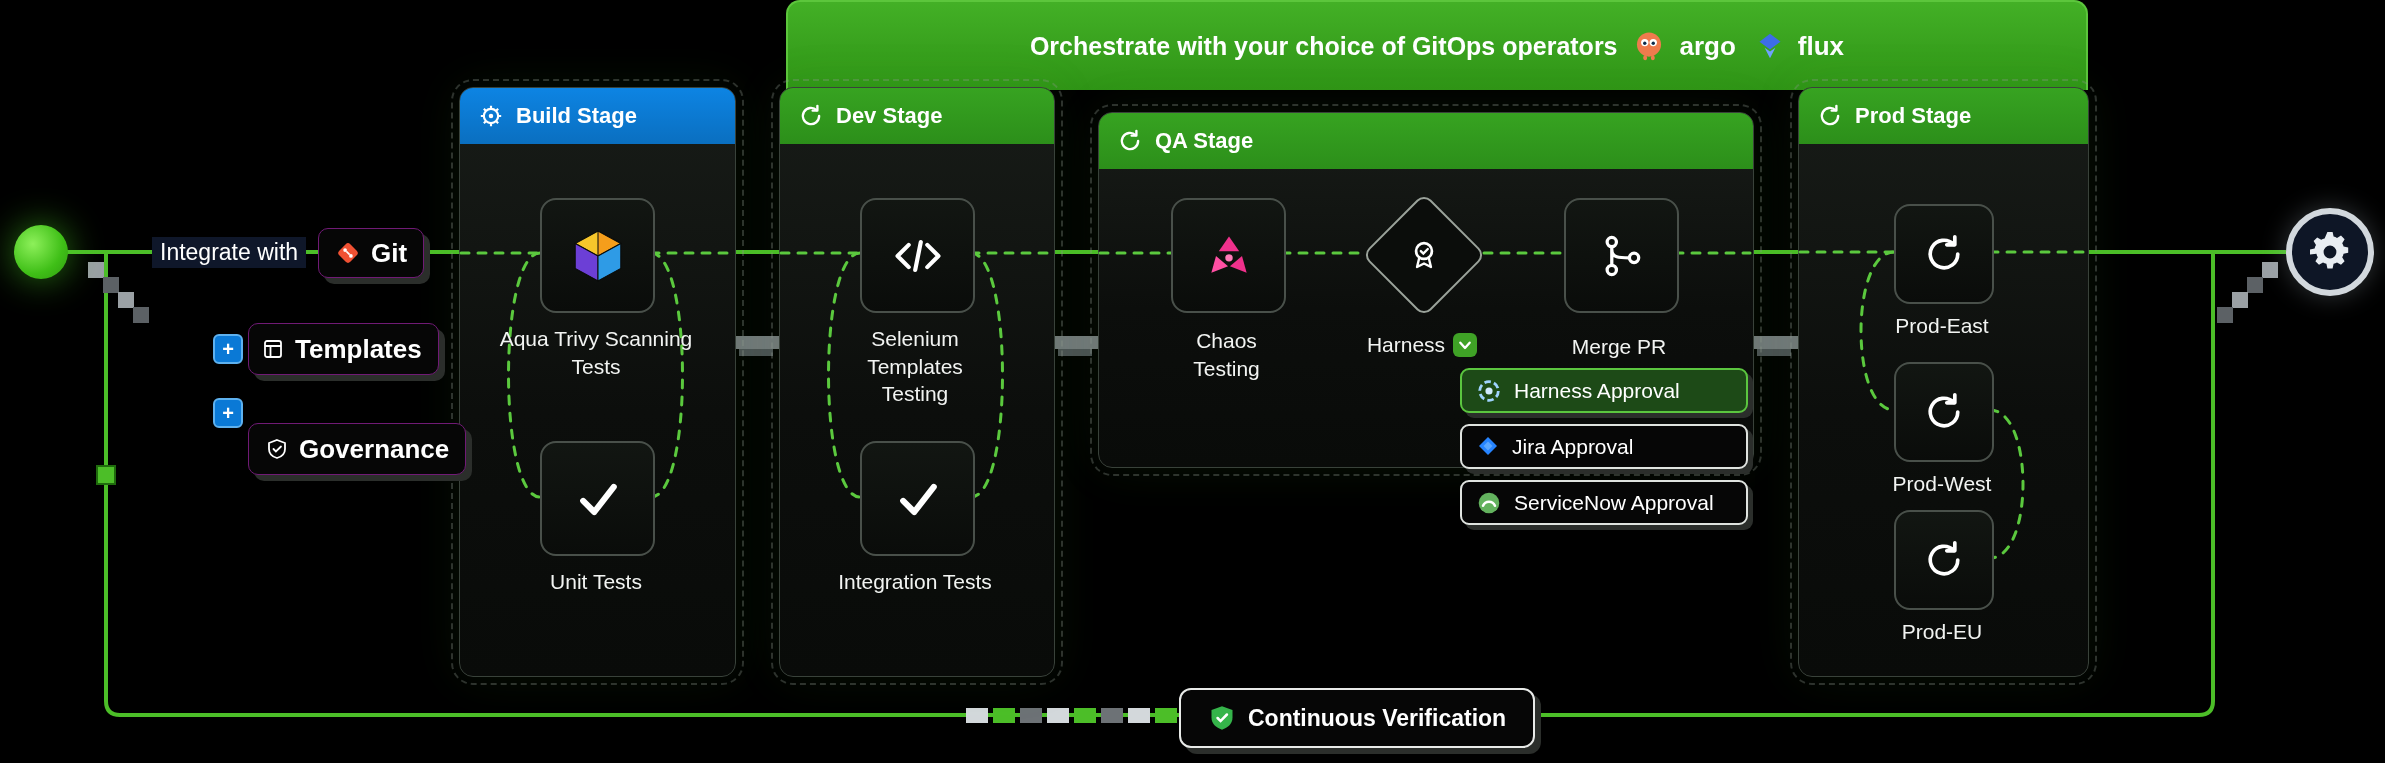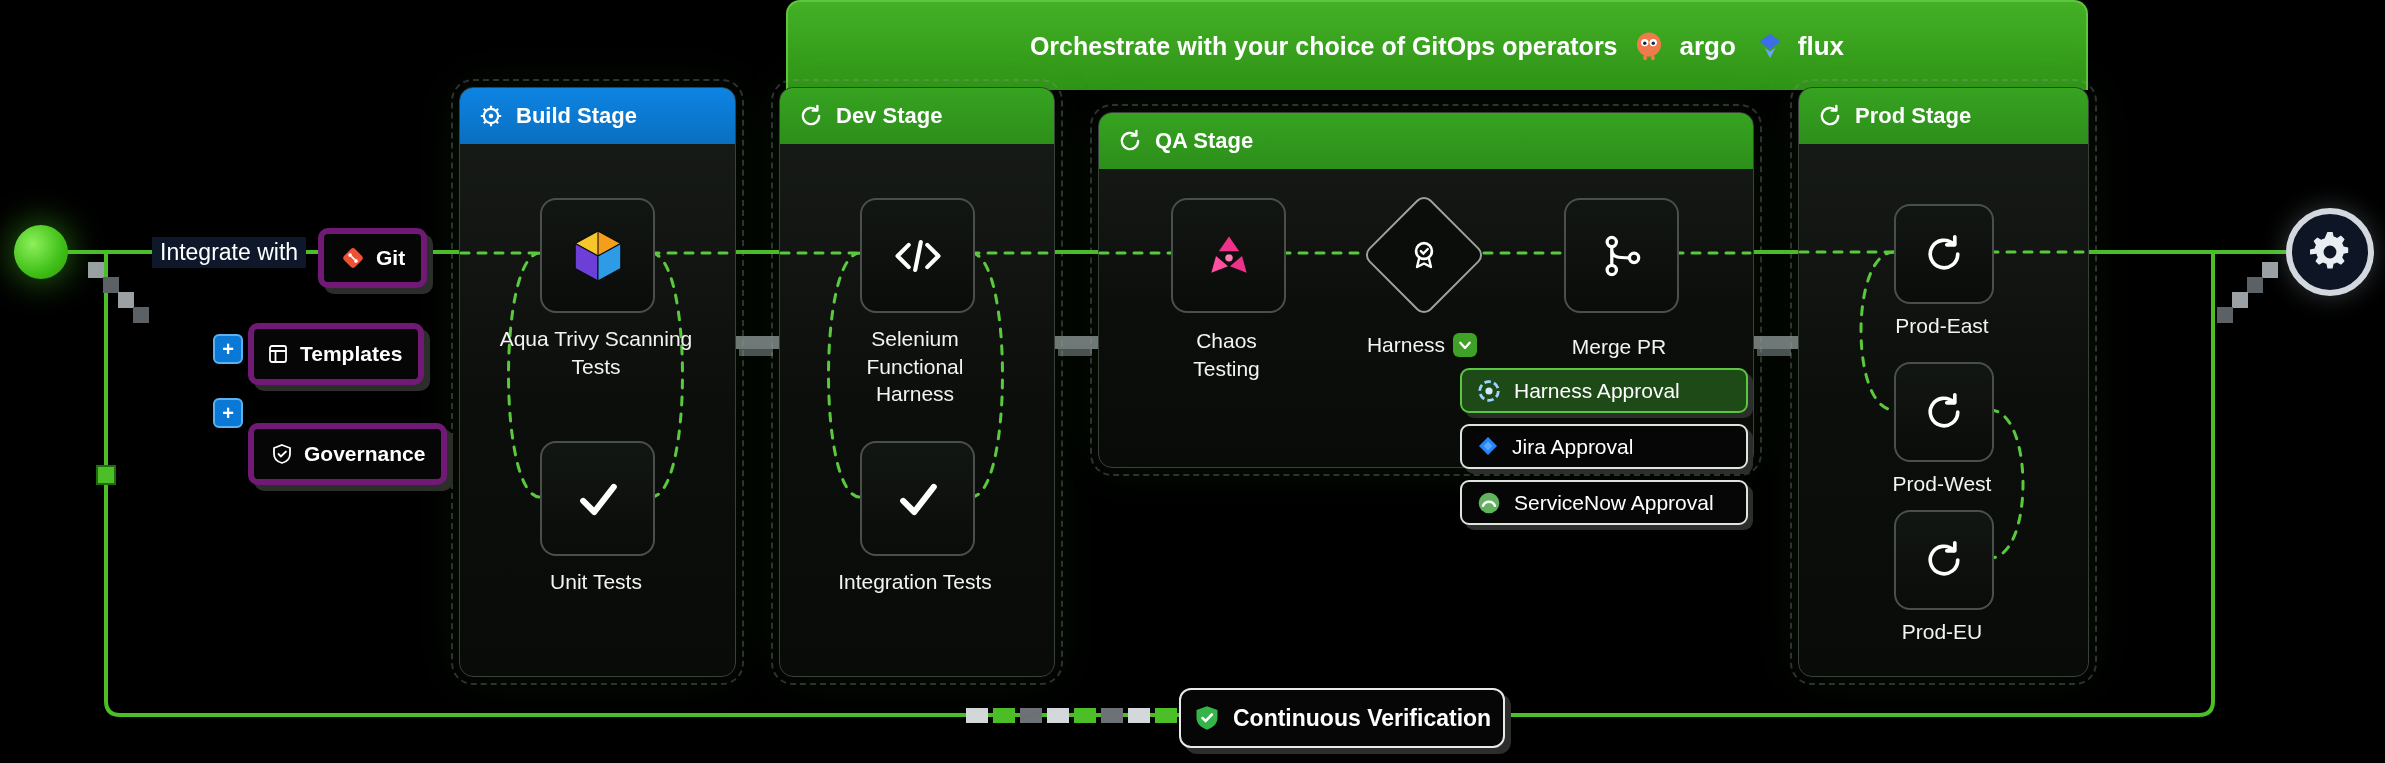--- a/index.html
+++ b/index.html
@@ -40,22 +40,22 @@
         background:#0b0d0b;border:2px solid #9aa29a;border-radius:10px;transform:rotate(45deg);
         display:flex;align-items:center;justify-content:center;}
   .diamond .inner{transform:rotate(-45deg);display:flex;}
   .approval-row{position:absolute;left:1337px;top:333px;width:170px;z-index:5;
         display:flex;align-items:center;justify-content:center;gap:8px;font-size:21px;color:#f2f4f2;}
   .chev-pill{width:24px;height:24px;border-radius:6px;background:#3fa226;
         display:flex;align-items:center;justify-content:center;}
 
   
   .chip{position:absolute;z-index:6;display:flex;align-items:center;gap:10px;
-        background:#060606;border:6px solid #701a75;border-radius:10px;
-        padding:0 16px;height:48px;font-size:21px;font-weight:600;color:#fff;
+        background:#060606;border:1px solid #701a75;border-radius:10px;
+        padding:0 16px;height:48px;font-size:26px;font-weight:600;color:#fff;
         box-shadow:6px 6px 0 0 #2b2e2b;}
   .plus-badge{position:absolute;z-index:7;width:26px;height:26px;background:#0a79d6;
         border:2px solid #5eb1ef;border-radius:6px;color:#fff;font-size:20px;font-weight:700;
         display:flex;align-items:center;justify-content:center;line-height:1;}
   .integrate-label{position:absolute;left:152px;top:237px;z-index:6;background:#0f172a;
         padding:2px 8px;font-size:23px;color:#fff;}
 
   
   .menu-item{position:absolute;left:1460px;width:288px;height:45px;z-index:7;
         display:flex;align-items:center;gap:12px;padding:0 14px;border-radius:9px;
@@ -67,21 +67,21 @@
   .start-circle{position:absolute;left:14px;top:225px;width:54px;height:54px;z-index:5;
         border-radius:50%;background:radial-gradient(circle at 35% 35%,#8df05a,#3fbf17 60%,#2f9a10);
         box-shadow:0 0 36px rgba(80,220,40,.55);}
   .end-terminal{position:absolute;left:2286px;top:208px;width:88px;height:88px;z-index:5;
         border-radius:50%;background:#0e1626;border:6px solid #d2d8dd;box-sizing:border-box;
         display:flex;align-items:center;justify-content:center;
         box-shadow:0 0 26px rgba(200,220,230,.25);}
 
   
   .cv-chip{position:absolute;left:1179px;top:688px;height:56px;z-index:6;
-        display:inline-flex;align-items:center;gap:12px;padding:0 12px;
+        display:inline-flex;align-items:center;gap:12px;padding:0 27px;
         background:#060606;border:2px solid #e8eae8;border-radius:12px;
         font-size:23px;font-weight:600;color:#fff;box-shadow:6px 6px 0 0 #2b2e2b;}
 </style>
 </head>
 <body>
 
 <div class="canvas">
 
   <svg id="wires-under" class="layer" width="2385" height="763">
     <g>
@@ -236,21 +236,21 @@
 
   <div class="node" style="left:860px;top:198px;">
     <span style="display:flex;">
       <svg viewBox="0 0 56 56" width="52" height="52">
         <path d="M18 16 L6 28 L18 40" fill="none" stroke="#fff" stroke-width="4.5" stroke-linecap="round" stroke-linejoin="round"></path>
         <path d="M38 16 L50 28 L38 40" fill="none" stroke="#fff" stroke-width="4.5" stroke-linecap="round" stroke-linejoin="round"></path>
         <path d="M31 13 L25 43" fill="none" stroke="#fff" stroke-width="4.5" stroke-linecap="round"></path>
       </svg>
     </span>
   </div>
-  <div class="node-label" style="left:840px;top:325px;width:150px;">Selenium Functional Harness</div>
+  <div class="node-label" style="left:840px;top:325px;width:150px;">Selenium Templates Testing</div>
 
   <div class="node" style="left:860px;top:441px;">
     <span style="display:flex;">
       <svg viewBox="0 0 56 56" width="52" height="52">
         <path d="M12 30 L24 42 L45 15" fill="none" stroke="#fff" stroke-width="6.5" stroke-linecap="round" stroke-linejoin="round"></path>
       </svg>
     </span>
   </div>
   <div class="node-label" style="left:805px;top:568px;width:220px;">Integration Tests</div>
 

